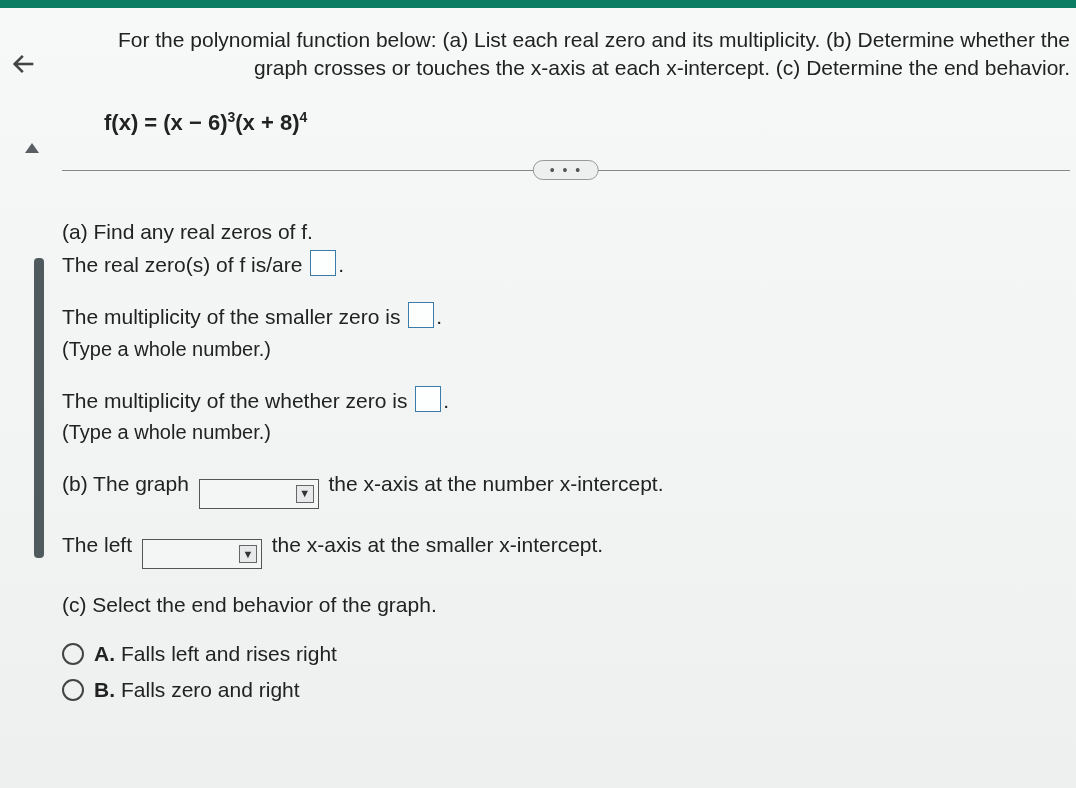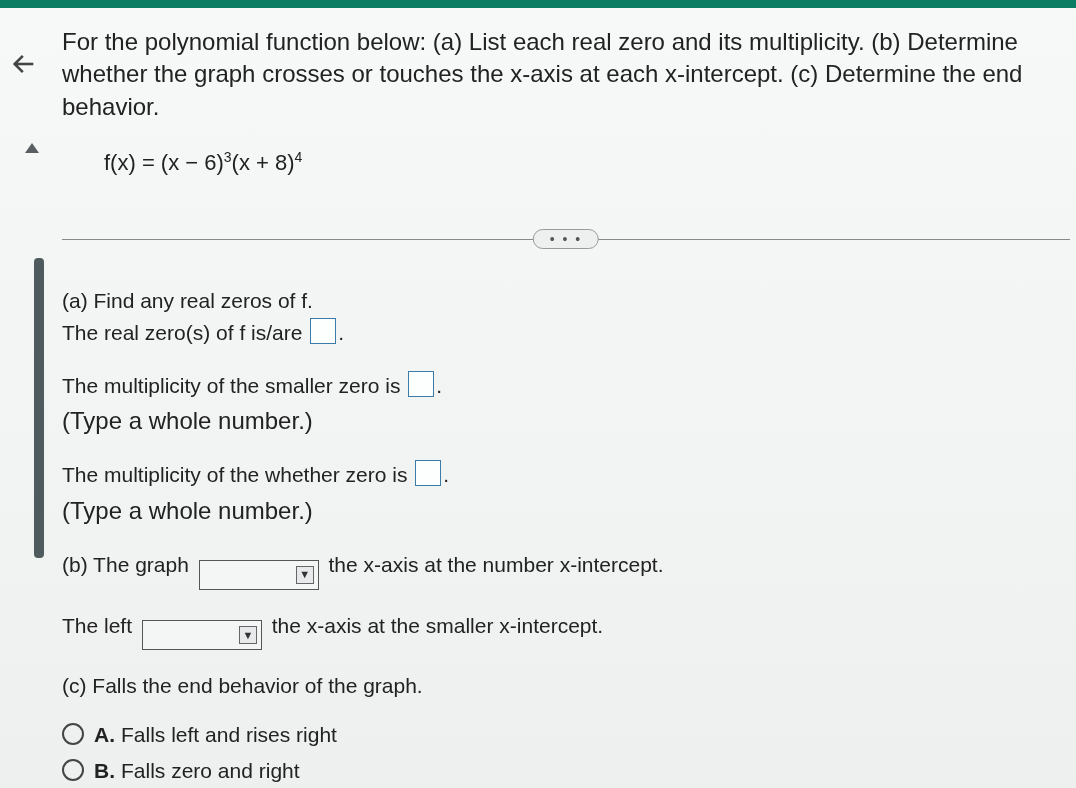--- a/index.html
+++ b/index.html
@@ -38,31 +38,33 @@
   .leftbar {
     position: absolute;
     left: 34px;
     top: 250px;
     width: 10px;
     height: 300px;
     background: #4f5a5f;
     border-radius: 4px;
   }
   .problem-intro {
-    font-size: 24px;
+    font-size: 21px;
     color: #222;
     line-height: 1.35;
     margin-bottom: 26px;
+    text-align: right;
   }
   .formula {
     font-size: 22px;
     color: #222;
     margin-left: 42px;
-    margin-bottom: 50px;
+    margin-bottom: 22px;
     font-family: Arial, sans-serif;
+    font-weight: bold;
   }
   .formula sup { font-size: 14px; vertical-align: super; }
   .divider-row {
     position: relative;
     height: 24px;
     margin-bottom: 34px;
   }
   .divider-line {
     border: none;
     border-top: 1px solid #888;
@@ -86,21 +88,21 @@
     line-height: 16px;
   }
   .qtext {
     font-size: 21px;
     color: #222;
     line-height: 1.55;
     margin-bottom: 20px;
   }
   .qtext .hint {
     display: block;
-    font-size: 24px;
+    font-size: 20px;
   }
   .answer-box {
     display: inline-block;
     width: 26px;
     height: 26px;
     border: 1.5px solid #3a7ca8;
     background: #fdfefe;
     vertical-align: -4px;
     margin: 0 2px;
   }
@@ -122,21 +124,21 @@
     border: 1px solid #666;
     display: flex;
     align-items: center;
     justify-content: center;
     font-size: 11px;
     color: #333;
     background: #e8e9ea;
   }
   .radio-row {
     display: flex;
-    align-items: flex-start;
+    align-items: center;
     font-size: 21px;
     color: #222;
     margin-bottom: 12px;
     gap: 10px;
   }
   .radio {
     width: 22px;
     height: 22px;
     border: 2px solid #444;
     border-radius: 50%;
@@ -197,21 +199,21 @@
         <span class="caret">▼</span>
       </span><span> the x-axis at the number x-intercept.</span>
   </div>
 
   <div class="qtext">
     <span>The left </span><span class="dropdown">
         <span class="caret">▼</span>
       </span><span> the x-axis at the smaller x-intercept.</span>
   </div>
 
-  <div class="qtext">(c) Falls the end behavior of the graph.</div>
+  <div class="qtext">(c) Select the end behavior of the graph.</div>
 
   <div class="radio-row">
     <span class="radio"></span>
     <span><span class="opt-letter">A.</span><span>Falls left and rises right</span></span>
   </div>
 
   <div class="radio-row">
     <span class="radio"></span>
     <span><span class="opt-letter">B.</span><span>Falls zero and right</span></span>
   </div>

